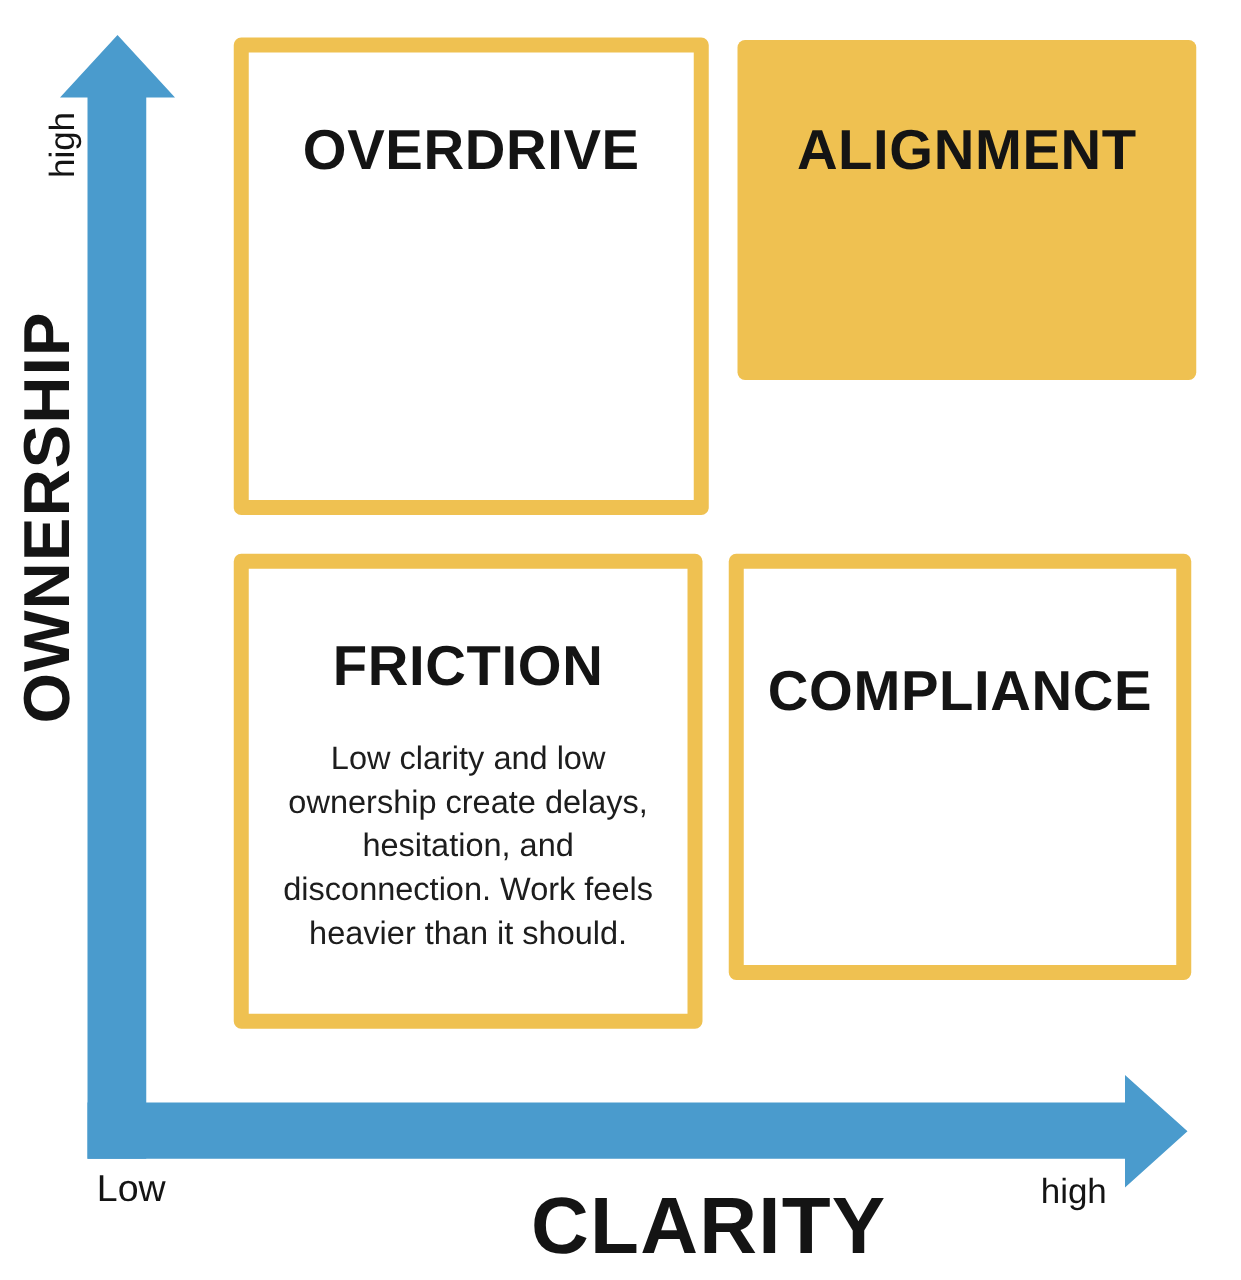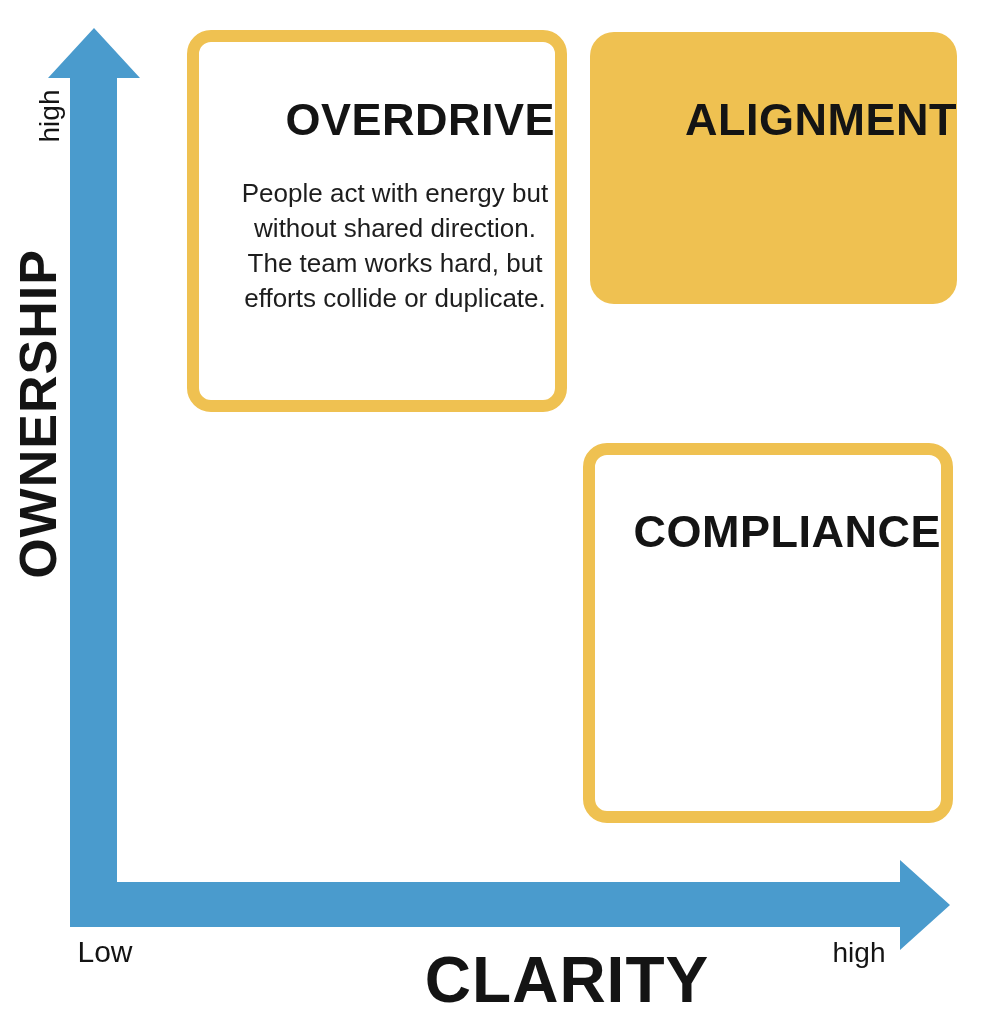--- a/index.html
+++ b/index.html
@@ -20,24 +20,24 @@
   }
   .axes-svg {
     position: absolute;
     left: 0; top: 0;
     width: 993px; height: 1024px;
   }
   .axes-svg polygon { fill: var(--blue); }
 
   .quadrant {
     position: absolute;
-    border-radius: 24px;
+    border-radius: 6px;
     display: flex;
     flex-direction: column;
-    align-items: flex-end;
+    align-items: center;
     text-align: center;
   }
   .quadrant.outlined {
     background: #ffffff;
     border: 12px solid var(--yellow);
   }
   .quadrant.filled {
     background: var(--yellow);
   }
   .q-title {
@@ -51,21 +51,21 @@
     margin-top: 30px;
     font-size: 26px;
     line-height: 35px;
     color: var(--body-color);
   }
   .q-body.bold { font-weight: bold; }
 
   #quadrant-overdrive  { left: 187px; top: 30px;  width: 380px; height: 382px; padding-top: 52px; }
   #quadrant-alignment  { left: 590px; top: 32px;  width: 367px; height: 272px; padding-top: 62px; gap: 37px; }
   #quadrant-friction   { left: 187px; top: 443px; width: 375px; height: 380px; padding-top: 52px; }
-  #quadrant-compliance { left: 583px; top: 443px; width: 370px; height: 380px; padding-top: 51px; }
+  #quadrant-compliance { left: 583px; top: 443px; width: 370px; height: 341px; padding-top: 72px; }
 
   #quadrant-overdrive  .q-body { max-width: 320px; }
   #quadrant-alignment  .q-body { max-width: 348px; margin-top: 26px; }
   #quadrant-friction   .q-body { max-width: 330px; }
   #quadrant-compliance .q-body { max-width: 330px; }
 
   .axis-label {
     position: absolute;
     color: var(--title-color);
     white-space: nowrap;
@@ -96,27 +96,30 @@
 
   <svg class="axes-svg" viewBox="0 0 993 1024" xmlns="http://www.w3.org/2000/svg" aria-hidden="true">
 
     <polygon points="70,927 70,78 48,78 94,28 140,78 117,78 117,927"></polygon>
 
     <polygon points="70,882 900,882 900,860 950,905 900,950 900,927 70,927"></polygon>
   </svg>
 
   <div class="quadrant outlined" id="quadrant-overdrive">
     <div class="q-title">OVERDRIVE</div>
-    <div class="q-body">People act with energy but without shared direction. The team works hard, but efforts collide or duplicate.</div>
   </div>
 
   <div class="quadrant filled" id="quadrant-alignment">
     <div class="q-title">ALIGNMENT</div>
   </div>
 
+  <div class="quadrant outlined" id="quadrant-friction">
+    <div class="q-title">FRICTION</div>
+    <div class="q-body">Low clarity and low ownership create delays, hesitation, and disconnection. Work feels heavier than it should.</div>
+  </div>
 
   <div class="quadrant outlined" id="quadrant-compliance">
     <div class="q-title">COMPLIANCE</div>
   </div>
 
   <div class="axis-label rotated" id="label-ownership">OWNERSHIP</div>
   <div class="axis-label rotated" id="tick-high-y">high</div>
 
   <div class="axis-label centered" id="tick-low-x">Low</div>
   <div class="axis-label centered" id="label-clarity">CLARITY</div>

